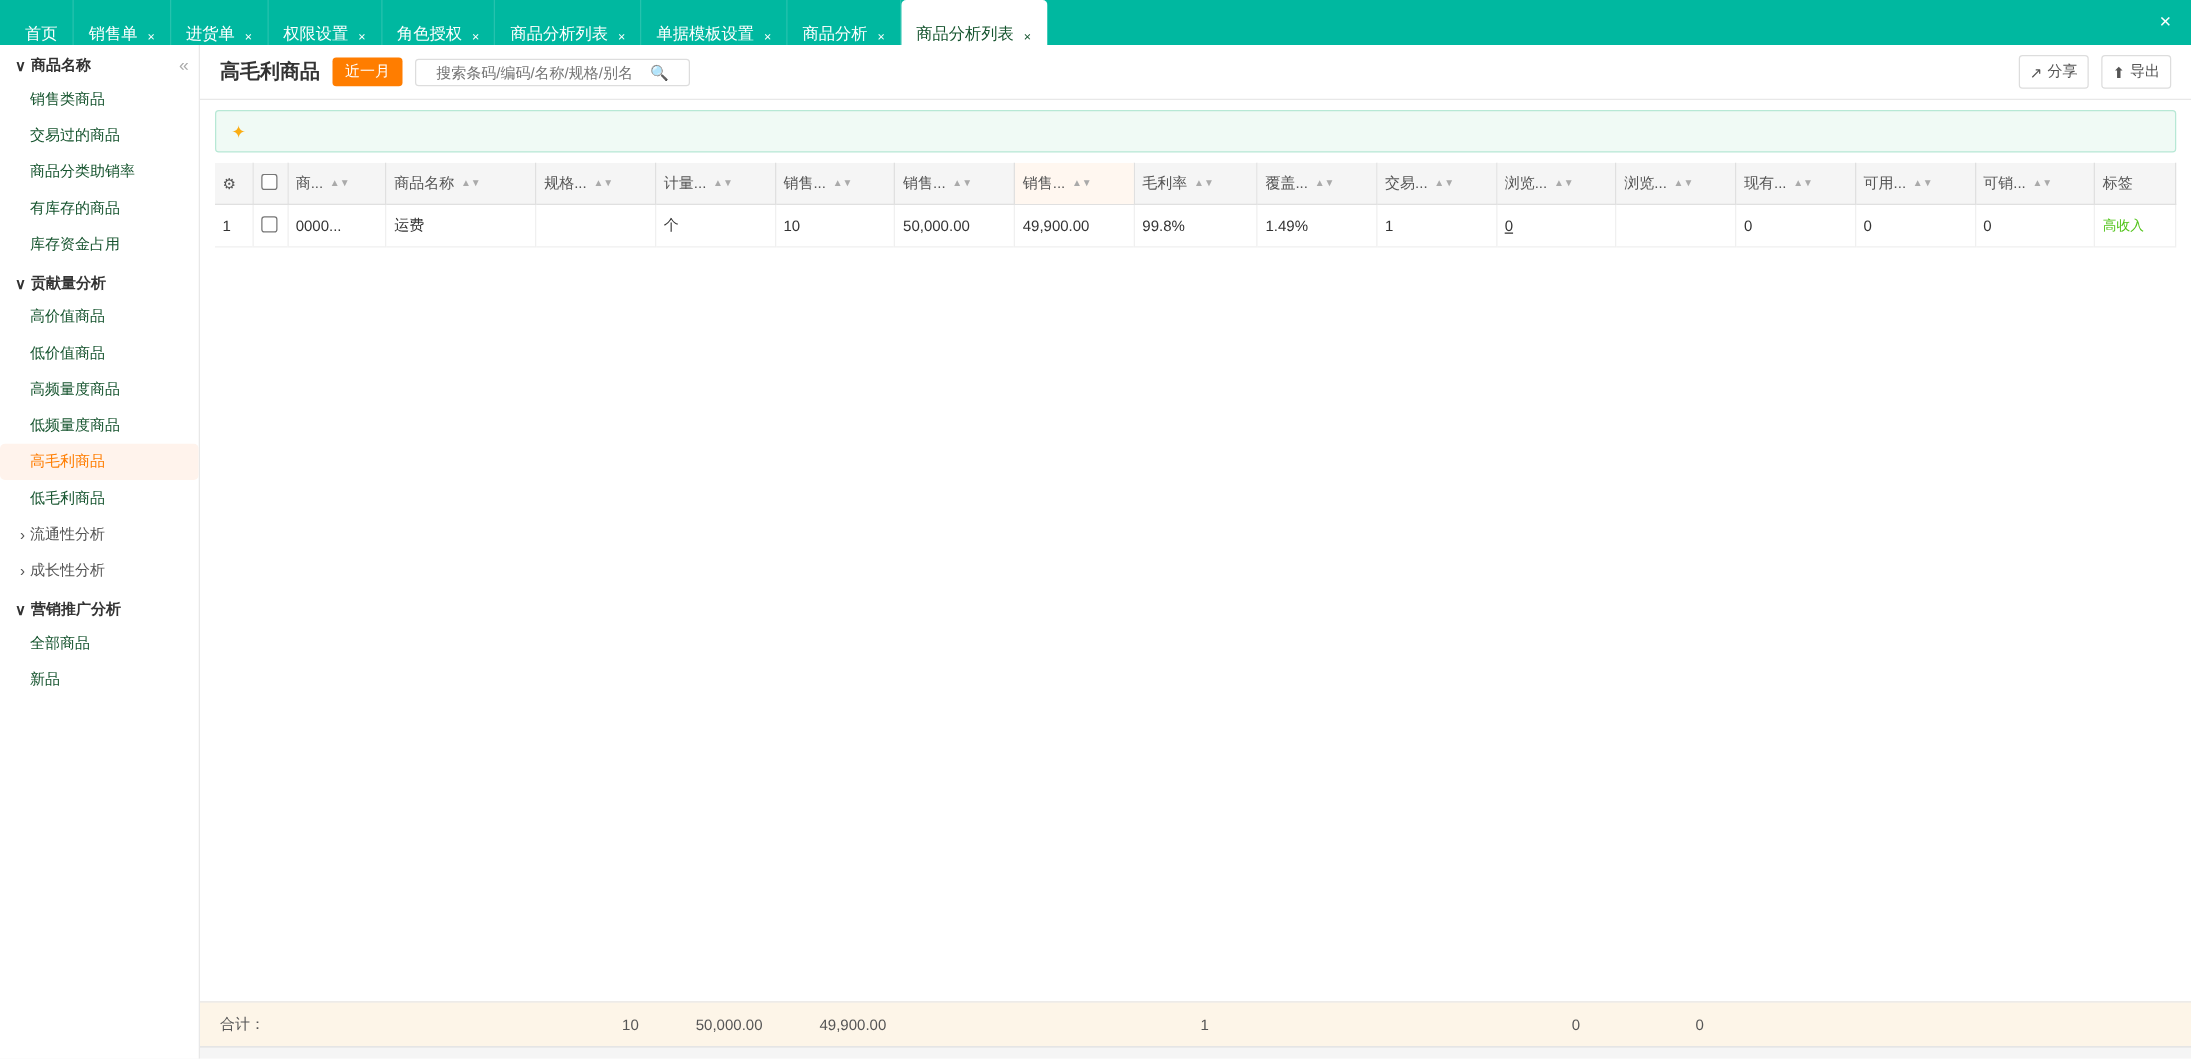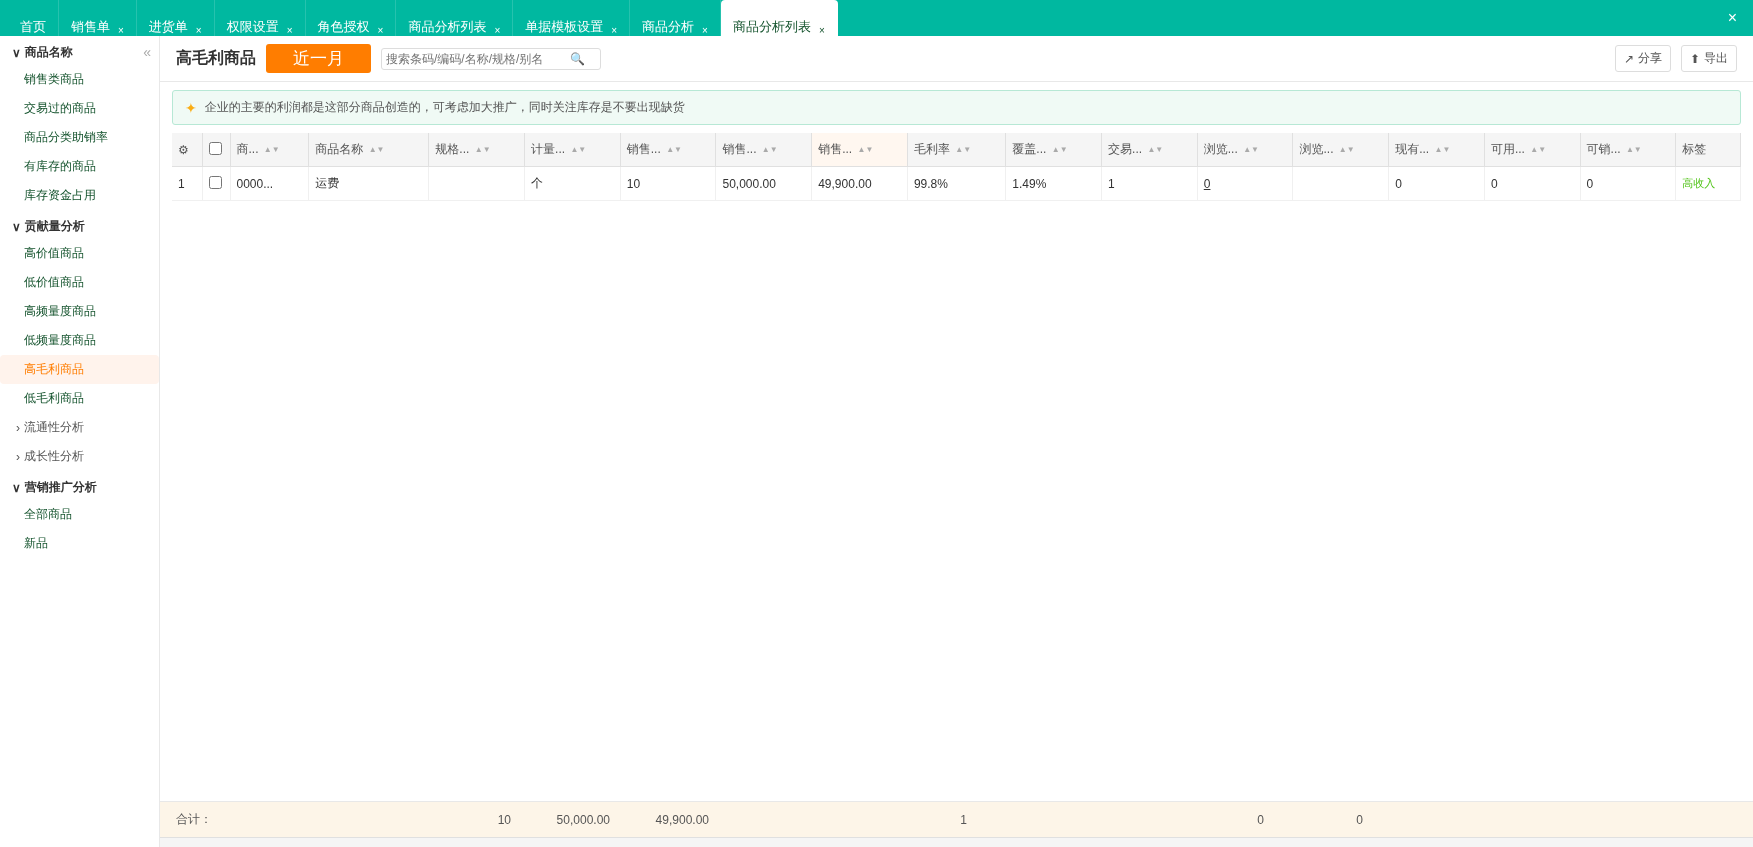--- a/index.html
+++ b/index.html
@@ -120,30 +120,30 @@
     .content-title {
       font-size: 16px;
       font-weight: bold;
       color: #333;
     }
     .period-btn {
       background: #ff7d00;
       color: #fff;
       border: none;
       border-radius: 3px;
-      padding: 3px 27px;
-      font-size: 17px;
+      padding: 3px 10px;
+      font-size: 12px;
       cursor: pointer;
     }
     .search-box {
       display: flex;
       align-items: center;
       border: 1px solid #ddd;
       border-radius: 3px;
-      padding: 3px 4px;
+      padding: 3px 16px;
       width: 220px;
       gap: 4px;
     }
     .search-box input {
       border: none;
       outline: none;
       font-size: 12px;
       width: 180px;
       color: #999;
     }
@@ -373,21 +373,20 @@
         <span>分享</span>
       </button>
       <button class="header-action-btn">
         <span>⬆</span>
         <span>导出</span>
       </button>
     </div>
 
     <div class="info-banner">
       <span class="info-icon">✦</span>
-      <span>企业的主要的利润都是这部分商品创造的，可考虑加大推广，同时关注库存是不要出现缺货</span>
     </div>
 
     <div class="table-wrap">
       <table>
         <thead>
           <tr>
             <th style="width:30px;">
               <span>⚙</span>
             </th>
             <th style="width:28px;">

